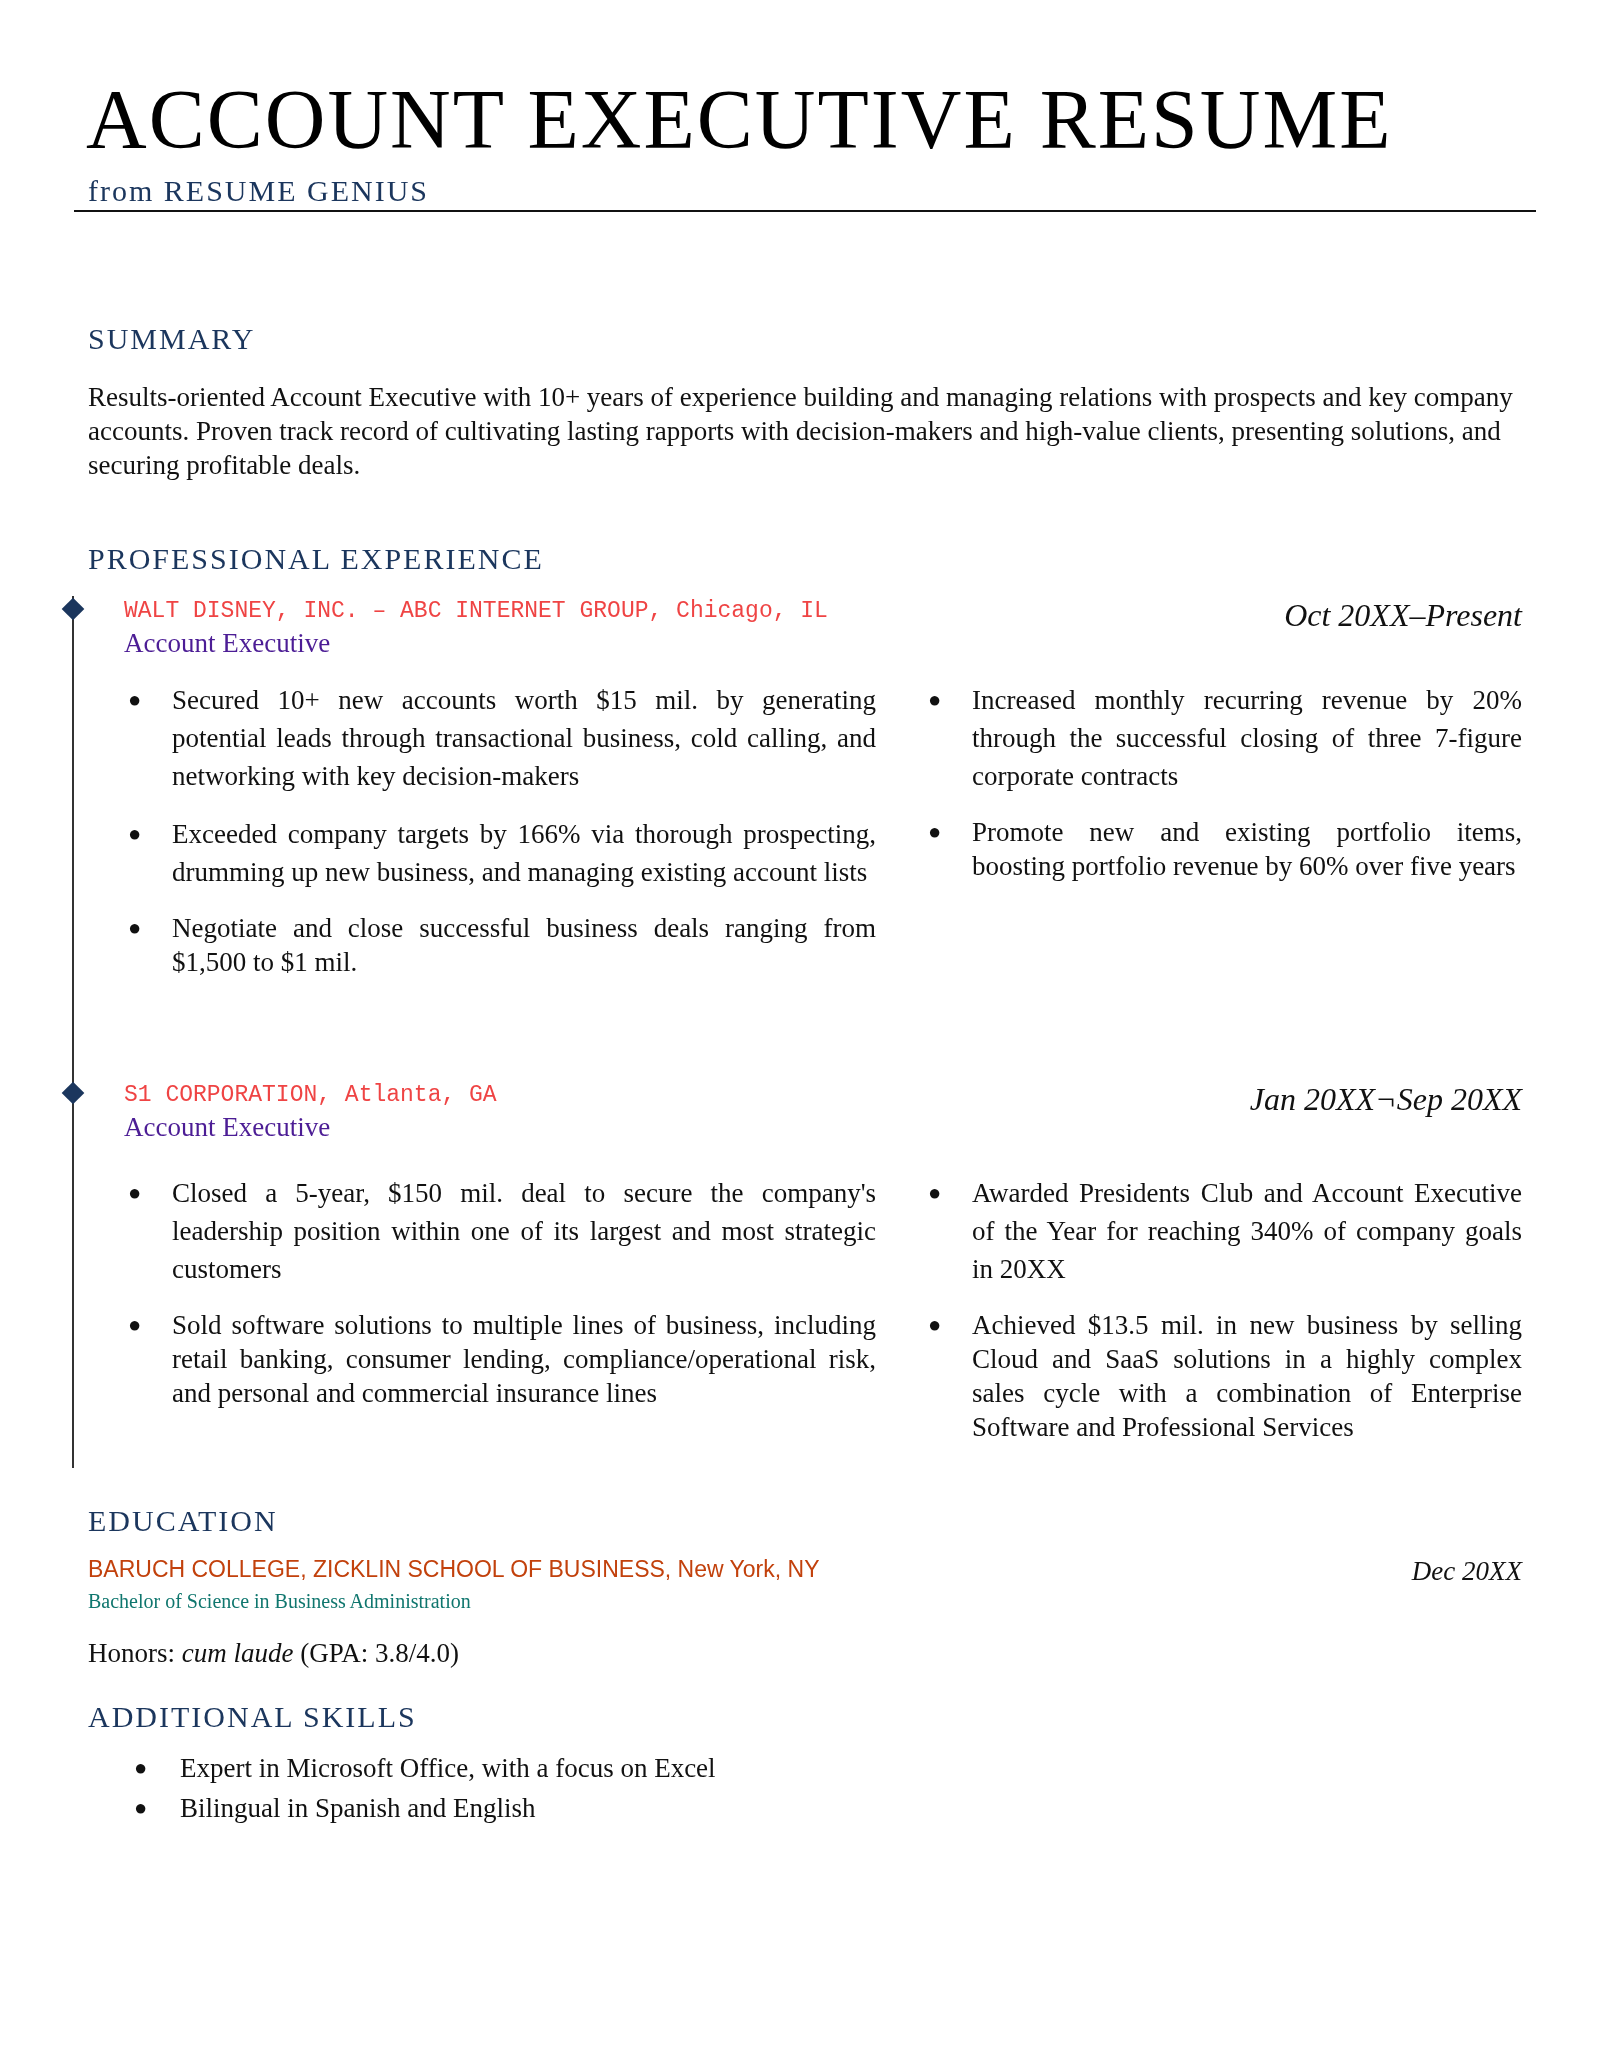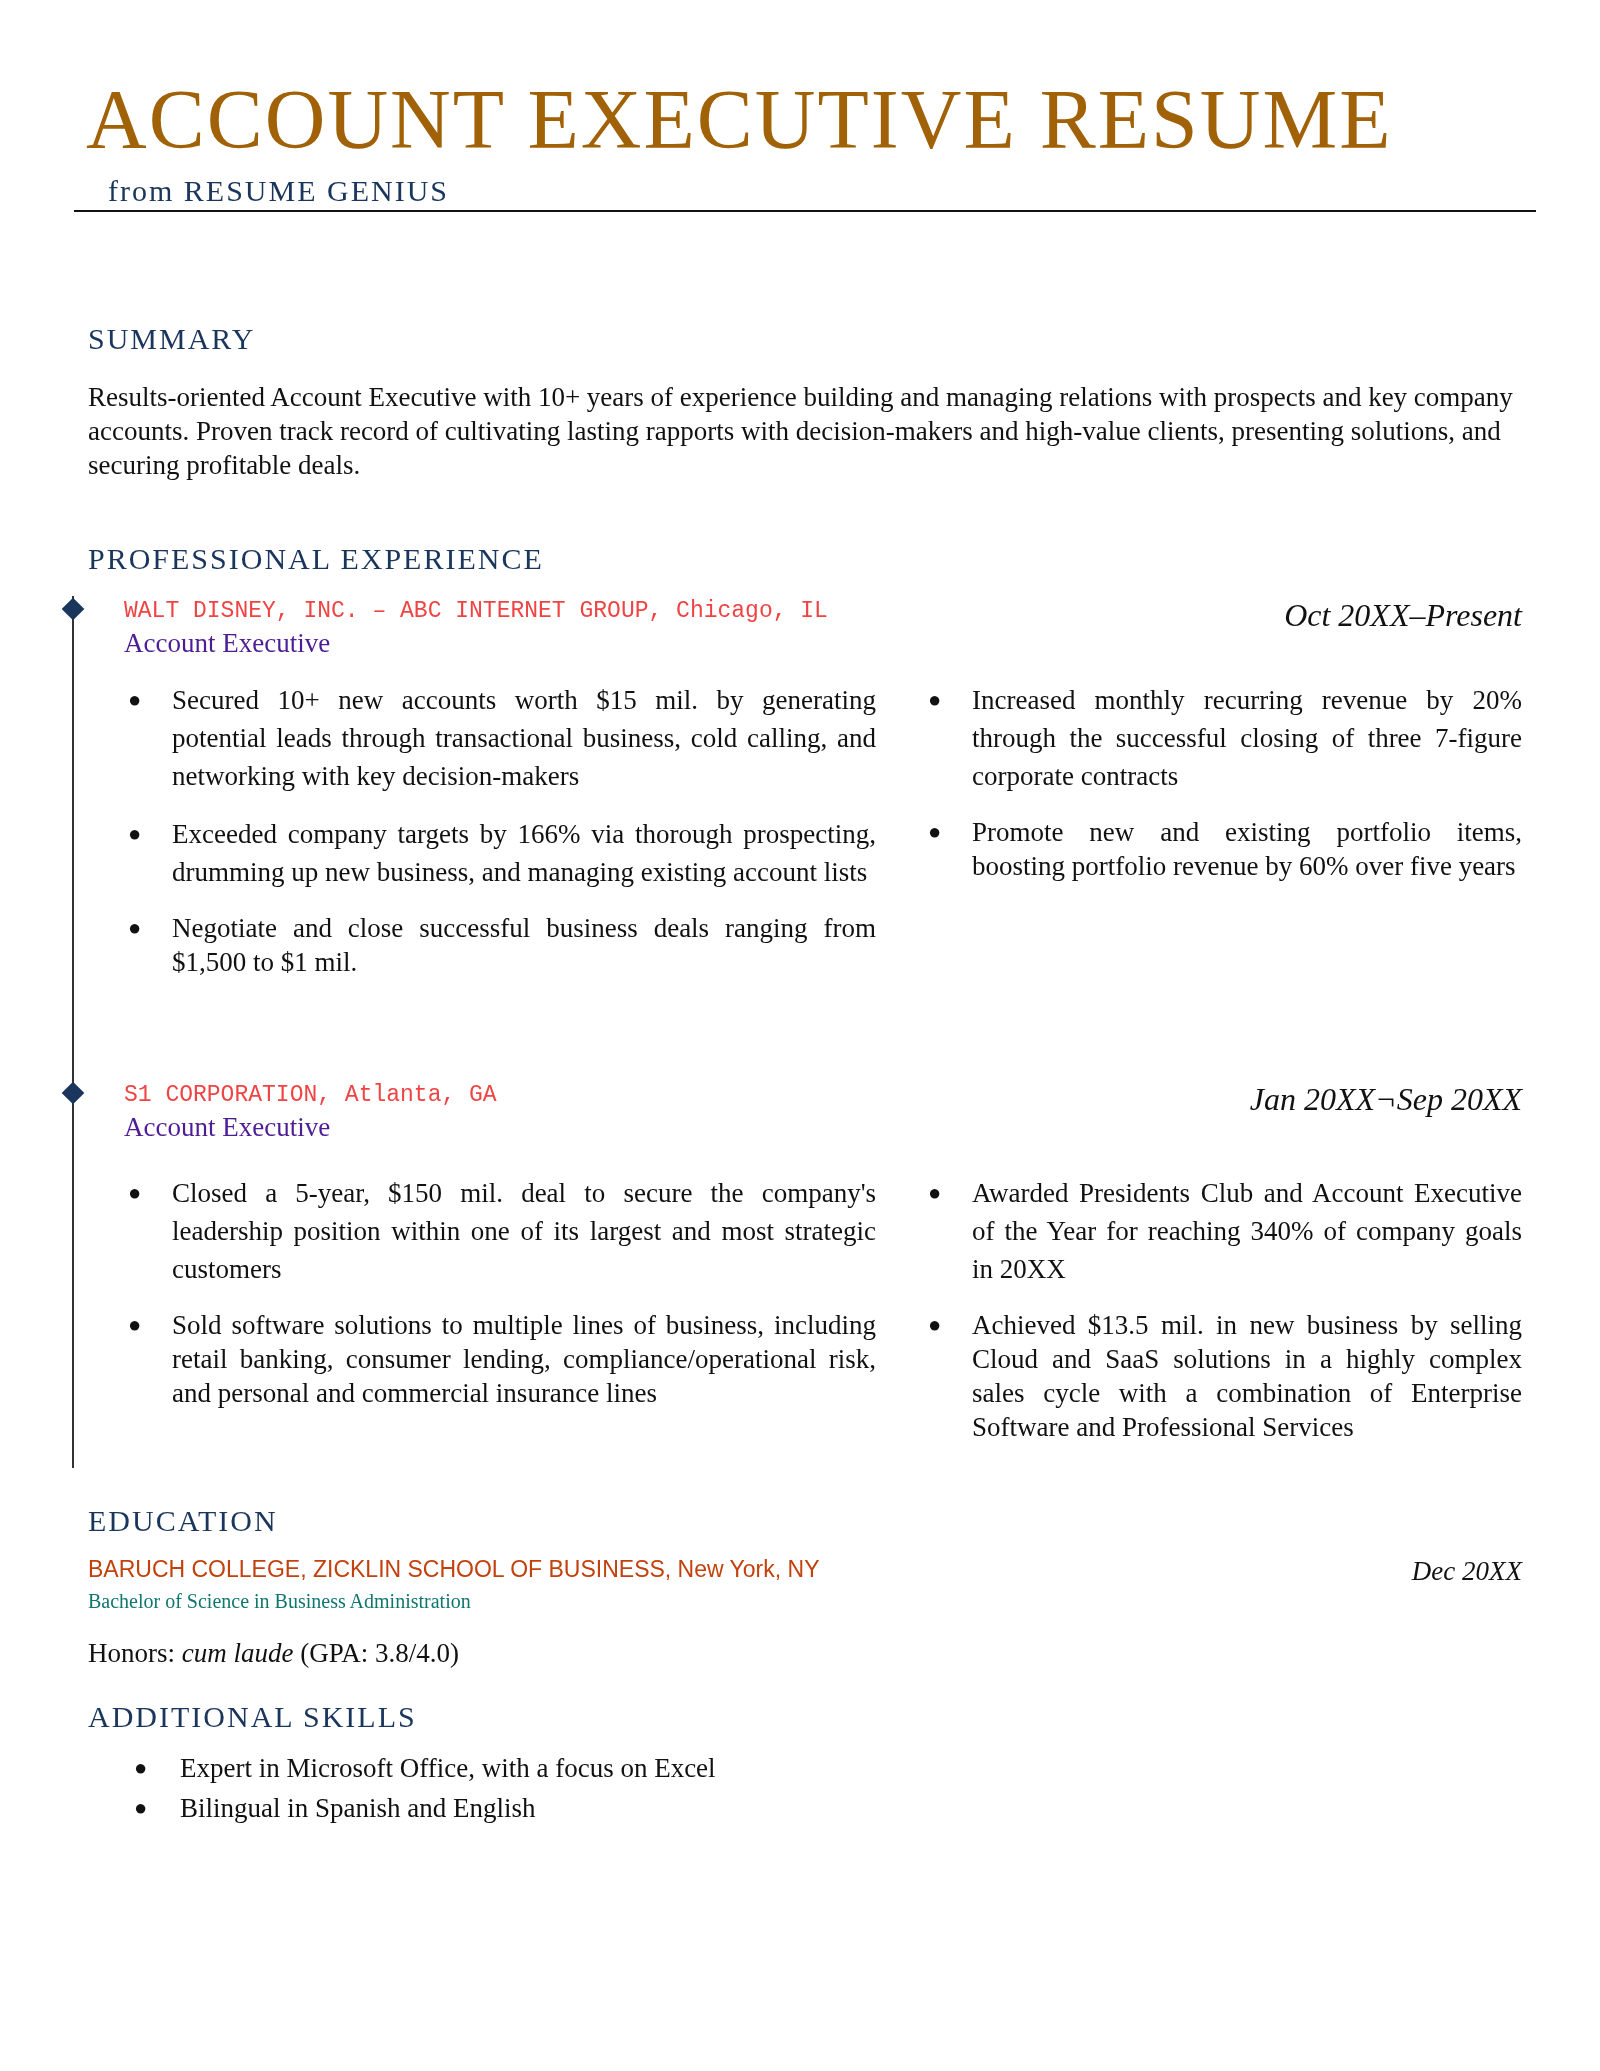--- a/index.html
+++ b/index.html
@@ -5,27 +5,27 @@
     html, body { margin: 0; padding: 0; background: #ffffff; }
     body {
       width: 1600px; height: 2071px; position: relative; overflow: hidden;
       font-family: "DejaVu Serif", "Liberation Serif", serif;
       color: #1a1a1a;
     }
     .page { position: absolute; left: 0; top: 0; width: 1600px; height: 2071px; }
     .title {
       position: absolute; left: 86px; top: 78px;
       font-family: "Liberation Serif", serif;
-      font-size: 84px; letter-spacing: 2px; color: #a16207; line-height: 1;
+      font-size: 84px; letter-spacing: 2px; color: #000000; line-height: 1;
       white-space: nowrap;
     }
     .subtitle {
       position: absolute; left: 88px; top: 176px;
       font-family: "Liberation Serif", serif;
-      font-size: 30px; letter-spacing: 2px; color: #1b365d; line-height: 1; margin-left: 20px;
+      font-size: 30px; letter-spacing: 2px; color: #1b365d; line-height: 1;
     }
     .rule { position: absolute; left: 74px; top: 210px; width: 1462px; height: 2px; background: #111; }
     .contact {
       position: absolute; left: 88px; top: 242px;
       font-family: "Liberation Serif", serif; font-size: 27px; color: #111; white-space: nowrap;
     }
     .contact .sep { margin: 0 10px; font-size: 20px; vertical-align: 2px; }
     .section-title {
       position: absolute; left: 88px;
       font-family: "Liberation Serif", serif;

